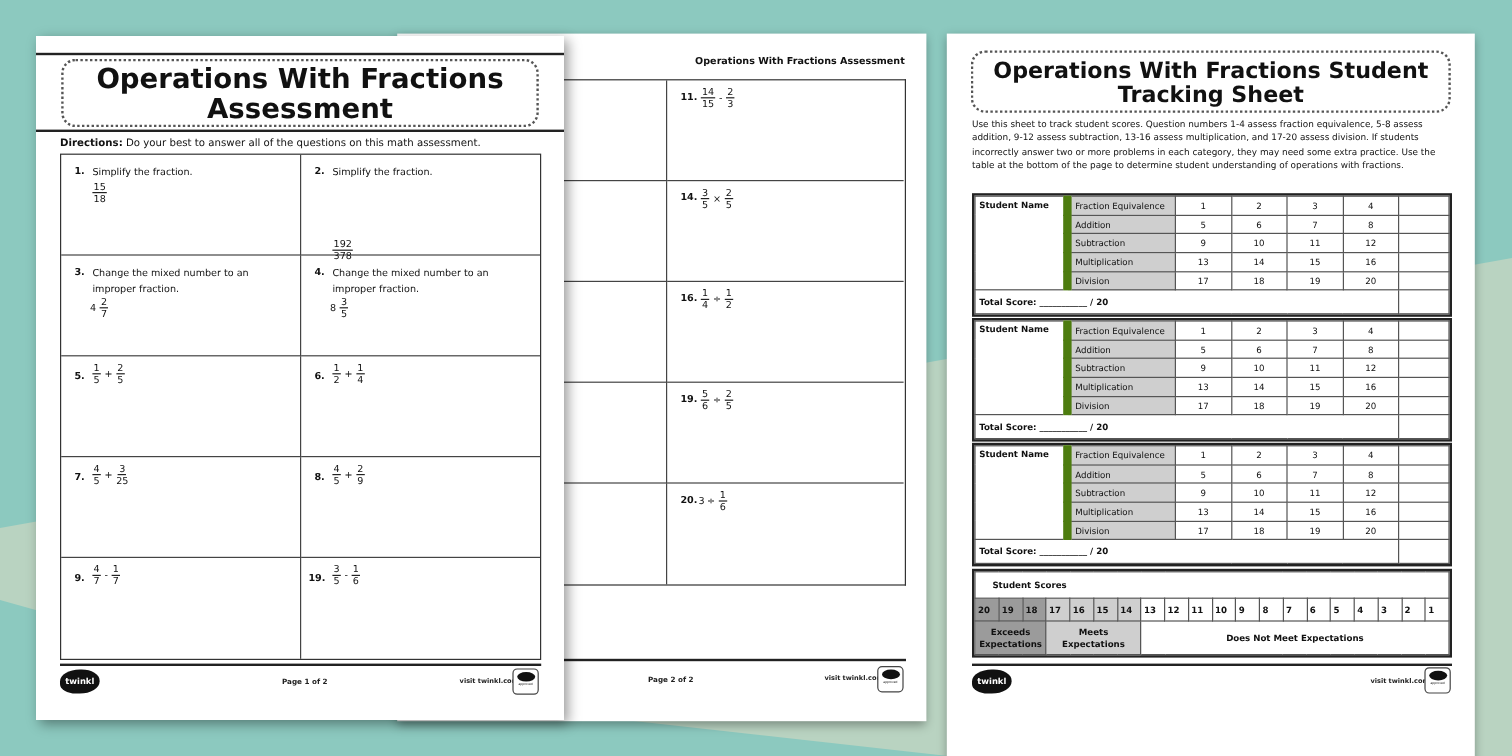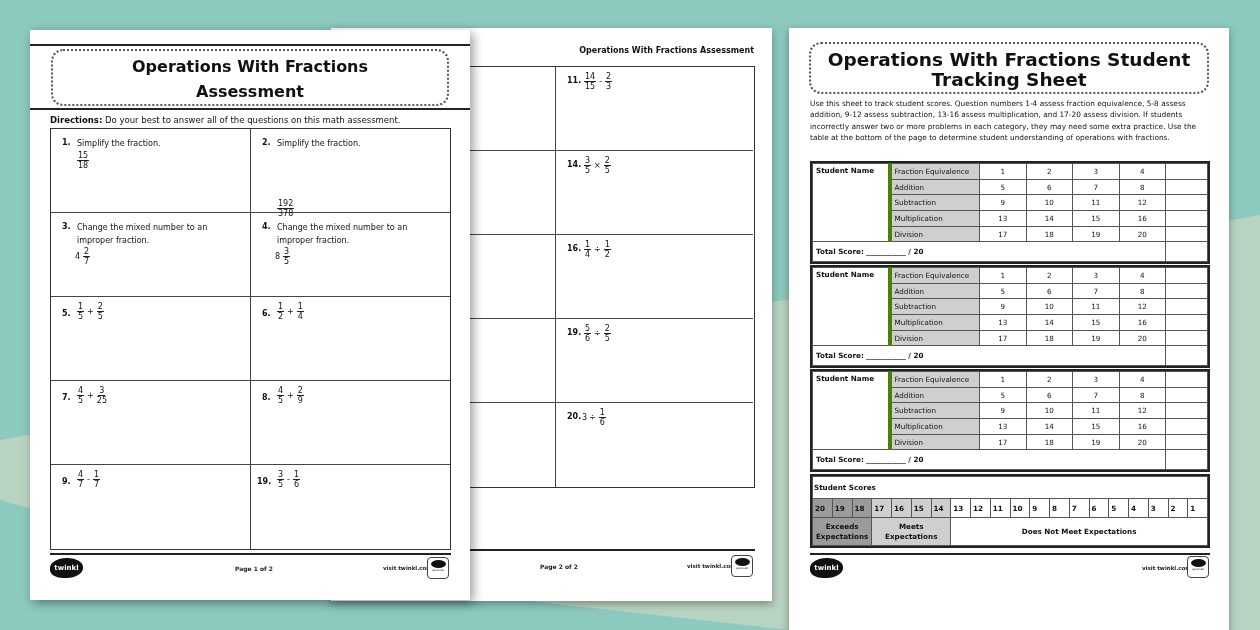--- a/index.html
+++ b/index.html
@@ -22,21 +22,21 @@
   #page2 { left: 331px; top: 28px; width: 441px; height: 573px; }
   #page1 { left: 30px; top: 30px; width: 440px; height: 570px; box-shadow: 3px 3px 10px rgba(0,0,0,0.4); z-index: 2; }
   #page3 { left: 789px; top: 28px; width: 440px; height: 617px; }
 
   .hr-thick { position: absolute; height: 2px; background: #222; }
 
   .title-box {
     position: absolute; border: 2px dotted #555; border-radius: 12px;
     text-align: center; font-weight: bold; color: #111;
   }
-  #p1-title { left: 21px; top: 19px; width: 398px; height: 57px; font-size: 16px; line-height: 25px; padding-top: 3px; }
+  #p1-title { left: 21px; top: 19px; width: 398px; height: 57px; font-size: 23px; line-height: 25px; padding-top: 3px; }
 
   .directions { position: absolute; left: 20px; top: 85px; font-size: 8.5px; }
   .directions b { font-weight: bold; }
 
   .qgrid { position: absolute; border: 1.5px solid #333; }
   .qcell { position: absolute; border-right: 1.5px solid #444; border-bottom: 1.5px solid #444; }
   .qnum { position: absolute; left: 11px; top: 9px; font-size: 8px; font-weight: bold; }
   .qtext { position: absolute; left: 26px; top: 8px; font-size: 8px; line-height: 13px; width: 150px; }
   .expr { position: absolute; left: 24px; top: 8px; display: flex; align-items: center; font-size: 8px; }
   .frac { display: inline-flex; flex-direction: column; align-items: center; margin: 0 2px; line-height: 9px; font-size: 8px; }
@@ -61,29 +61,29 @@
 
   #p2-header { position: absolute; right: 18px; top: 18px; font-size: 8px; font-weight: bold; }
 
   
   #p3-title { left: 20px; top: 14px; width: 400px; height: 52px; font-size: 18.5px; line-height: 20px; padding-top: 6px; }
   .intro { position: absolute; left: 21px; top: 70px; width: 402px; font-size: 7.4px; line-height: 11.4px; }
 
   .track { position: absolute; left: 21px; width: 400px; border: 2px solid #222; }
   .track table { border-collapse: collapse; width: 100%; font-size: 7.2px; }
   .track td { border: 1px solid #555; height: 15.7px; text-align: center; }
-  .track td.name { text-align: left; vertical-align: top; font-weight: bold; padding: 2px 3px; width: 77px; border-right: 4px solid #4d7c0f; }
+  .track td.name { text-align: left; vertical-align: top; font-weight: bold; padding: 2px 3px; width: 77px; border-right: 7px solid #4d7c0f; }
   .track td.cat { background: #cfcfcf; text-align: left; padding-left: 3px; width: 90px; }
   .track td.blank { width: 42px; border-left: 1.5px solid #333; }
   .track td.total { text-align: left; font-weight: bold; padding-left: 3px; height: 20px; }
 
   .scores { position: absolute; left: 21px; top: 446px; width: 400px; border: 2px solid #222; }
   .scores table { border-collapse: collapse; width: 100%; font-size: 7.2px; table-layout: fixed; }
   .scores td { border: 1px solid #555; height: 19px; padding-left: 2px; font-weight: bold; }
-  .scores td.hdr { height: 22px; text-align: left; padding-left: 1px; margin-top: 22px; }
+  .scores td.hdr { height: 22px; text-align: left; padding-left: 14px; margin-top: 22px; }
   .scores td.ex { background: #9b9b9b; }
   .scores td.me { background: #cfcfcf; }
   .scores td.lbl { text-align: center; padding: 0; height: 28px; line-height: 10px; }
 </style>
 </head>
 <body>
 
 <div class="bg-sage"></div>
 
 <div class="page" id="page2">

